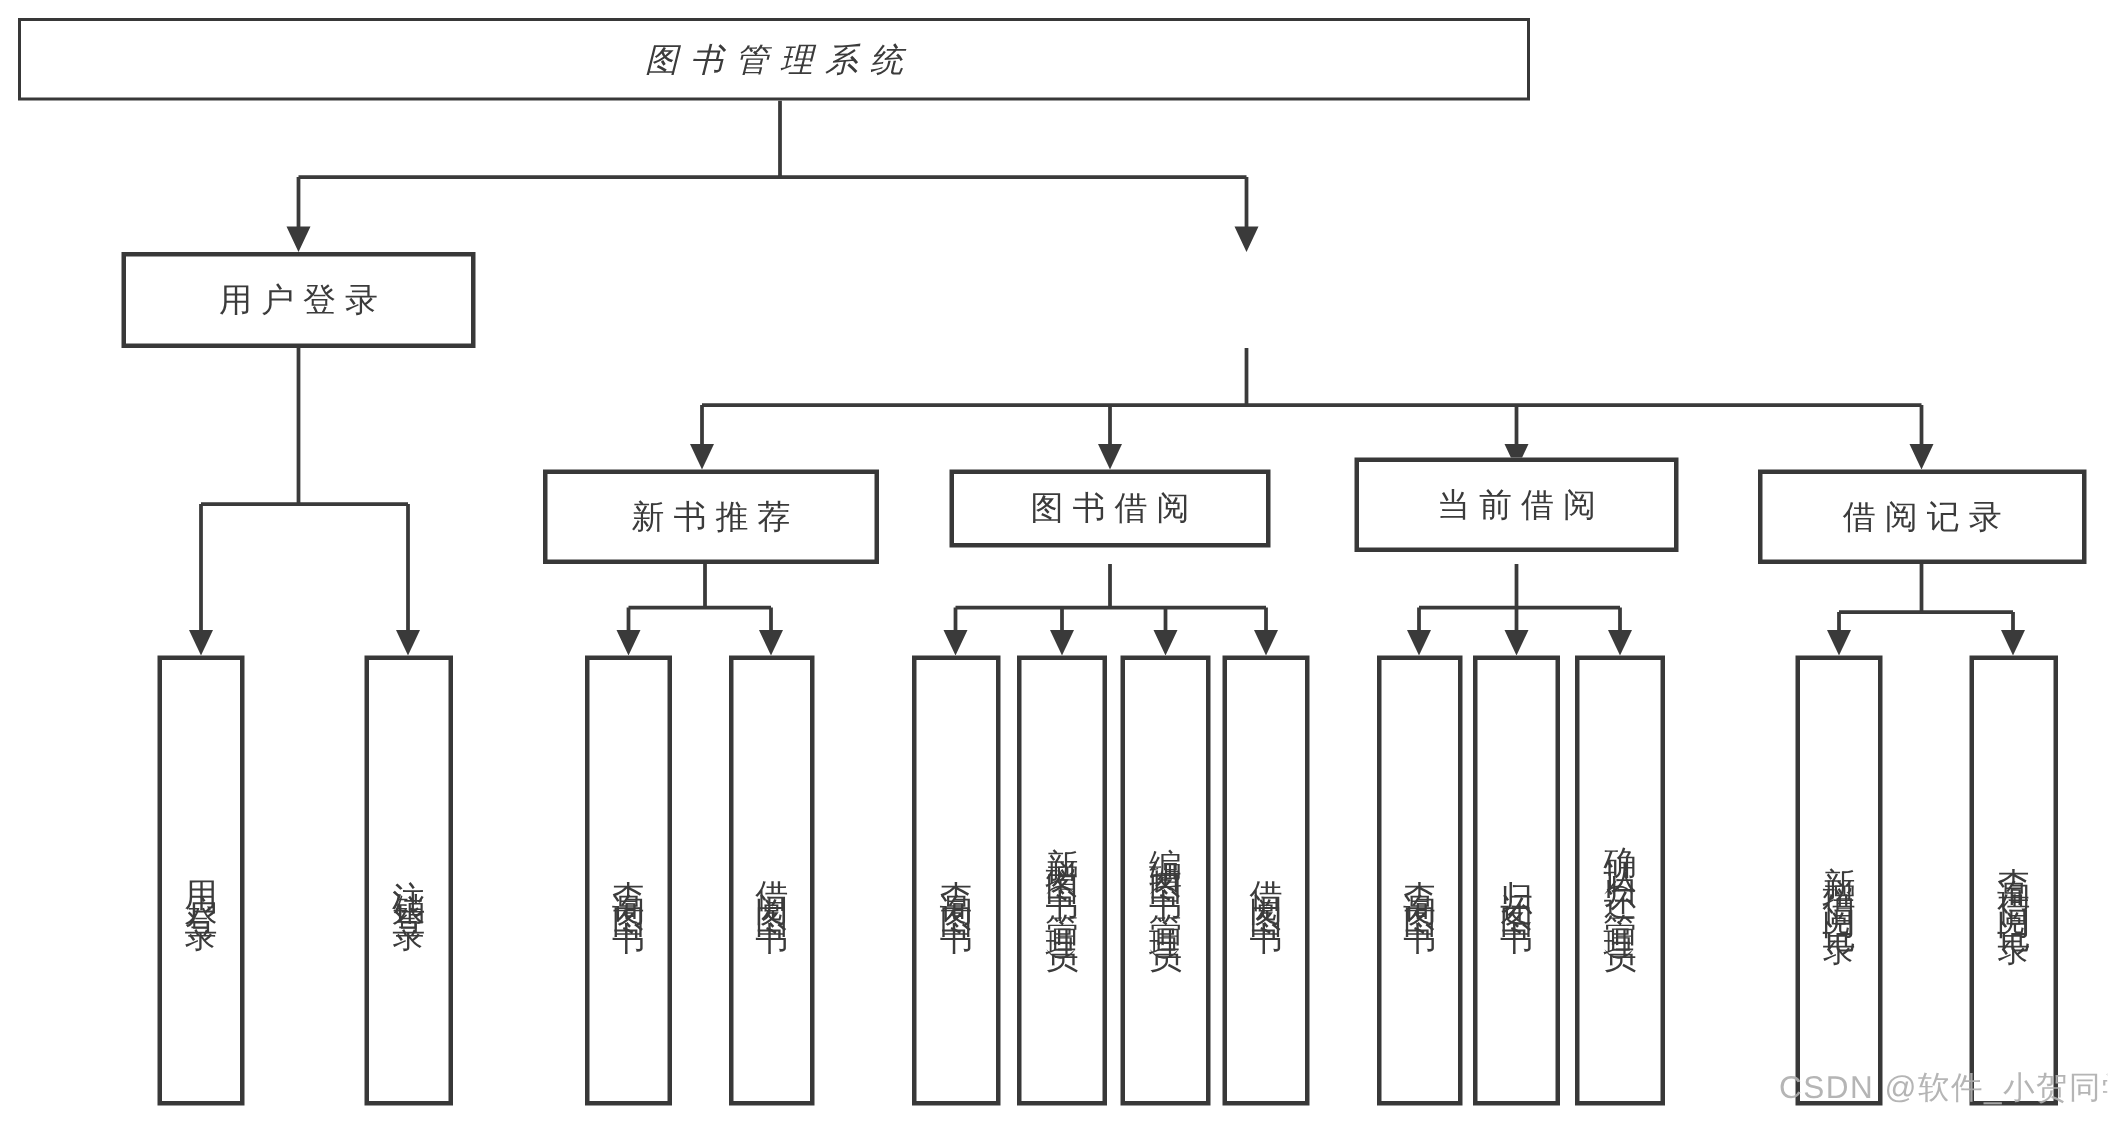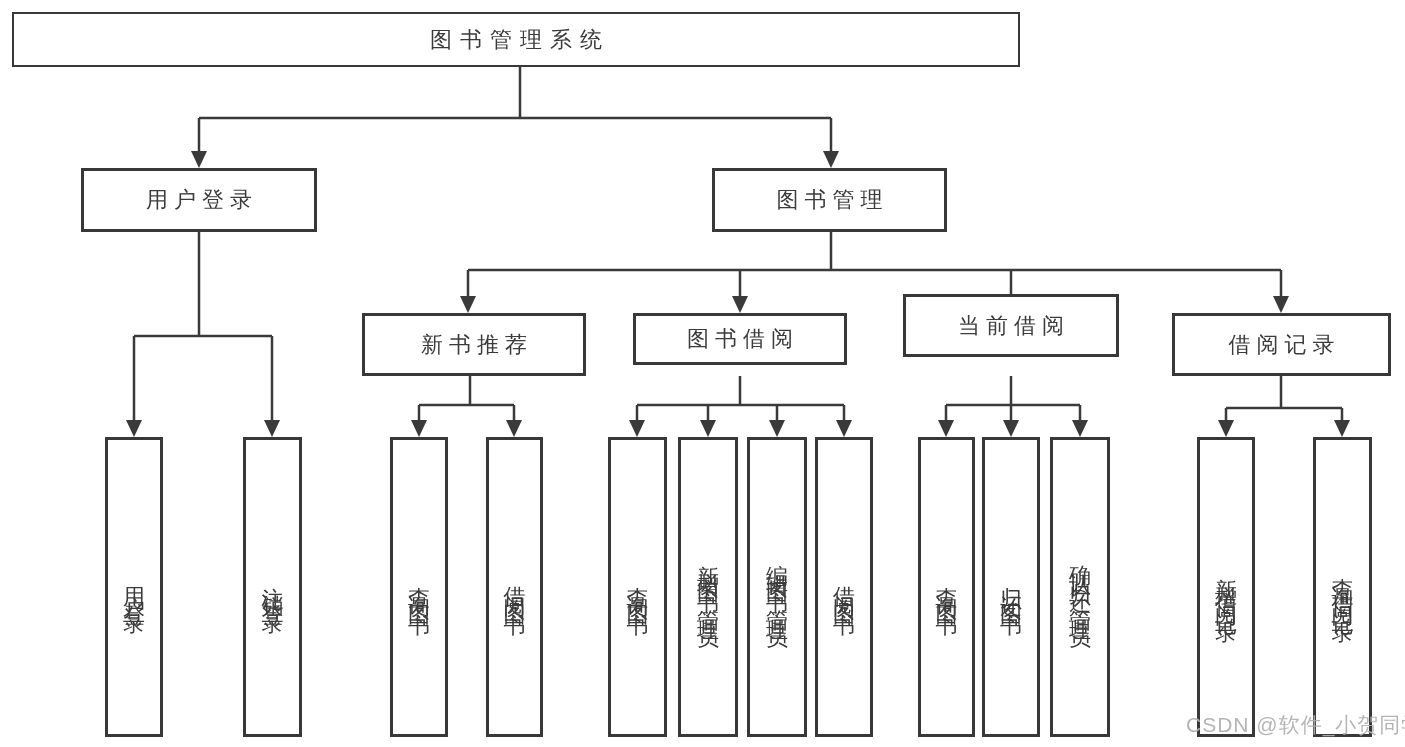--- a/index.html
+++ b/index.html
@@ -32,21 +32,21 @@
     z-index: 2;
   }
   .node.root { border-width: 2px; }
   .node .h-label {
     font-size: 22px;
     letter-spacing: 6px;
     text-indent: 6px; 
     white-space: nowrap;
     color: #3b3b3b;
   }
-  .node.root .h-label { letter-spacing: 8px; text-indent: 8px; }
+  .node.root .h-label { letter-spacing: 8px; text-indent: 8px; font-style: italic; }
   .node .v-label {
     writing-mode: vertical-rl;
     text-orientation: mixed;
     font-size: 22px;
     letter-spacing: 9px;
     line-height: 1;
     color: #3b3b3b;
   }
   .watermark {
     position: absolute;
@@ -102,31 +102,28 @@
     <polygon points="1334,420 1350,420 1342,437"></polygon>
   </svg>
 
   <div class="node root" style="left:12px;top:12px;width:1008px;height:55px">
     <span class="h-label">图书管理系统</span>
   </div>
 
   <div class="node" style="left:81px;top:168px;width:236px;height:64px">
     <span class="h-label">用户登录</span>
   </div>
-  <div class="node" style="left:712px;top:168px;width:235px;height:64px">
-    <span class="h-label">图书管理</span>
-  </div>
 
   <div class="node" style="left:362px;top:313px;width:224px;height:63px">
     <span class="h-label">新书推荐</span>
   </div>
   <div class="node" style="left:633px;top:313px;width:214px;height:52px">
     <span class="h-label">图书借阅</span>
   </div>
-  <div class="node" style="left:903px;top:294px;width:216px;height:63px">
+  <div class="node" style="left:903px;top:305px;width:216px;height:63px">
     <span class="h-label">当前借阅</span>
   </div>
   <div class="node" style="left:1172px;top:313px;width:219px;height:63px">
     <span class="h-label">借阅记录</span>
   </div>
 
   <div class="node" style="left:105px;top:437px;width:58px;height:300px">
     <span class="v-label">用户登录</span>
   </div>
   <div class="node" style="left:243px;top:437px;width:59px;height:300px">

